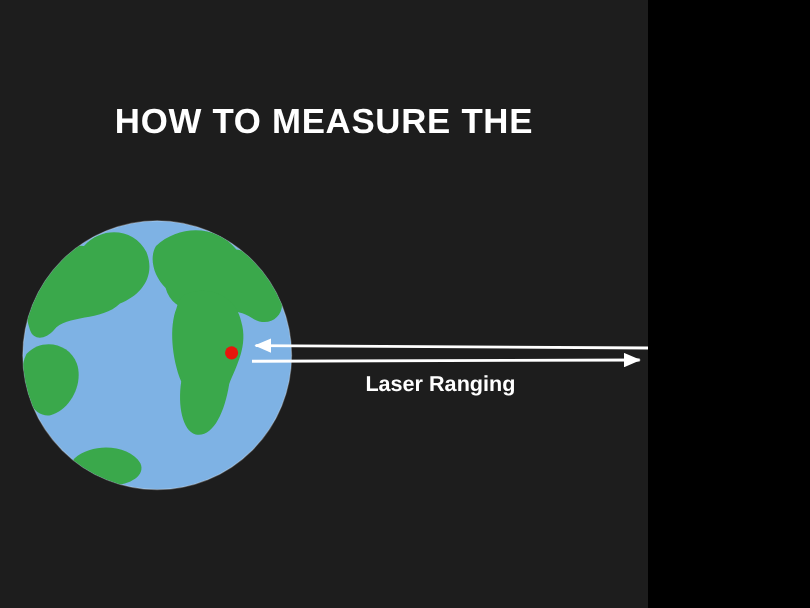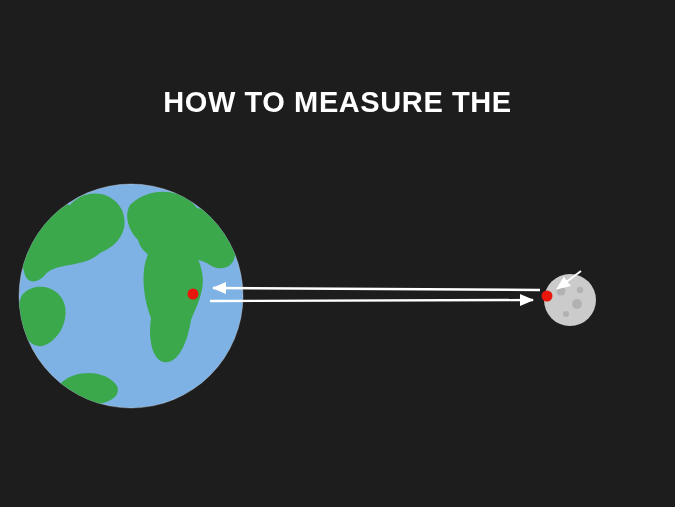--- a/index.html
+++ b/index.html
@@ -1,18 +1,18 @@
 <!DOCTYPE html>
 <html><head>
 <meta charset="utf-8">
 <style>
   html, body { margin: 0; padding: 0; background: #000; }
   .stage {
     position: relative;
-    width: 675px;
+    width: 540px;
     height: 507px;
     background: #1d1d1d;
     overflow: hidden;
     font-family: "Liberation Sans", sans-serif;
   }
   .title {
     position: absolute;
     top: 84px;
     left: 0;
     right: 0;
@@ -88,15 +88,16 @@
       <circle cx="580" cy="290" r="3.2" fill="#b2b2b2"></circle>
       <circle cx="547" cy="296" r="5.5" fill="#e8160c"></circle>
     </g>
 
     <line class="beam" x1="540" y1="290" x2="213" y2="288" marker-end="url(#ah)" stroke="#ffffff"></line>
     <line class="beam" x1="210" y1="301" x2="533" y2="300" marker-end="url(#ah)" stroke="#ffffff"></line>
 
     <line class="pointer" x1="581" y1="271" x2="557" y2="289" marker-end="url(#ah)" stroke="#ffffff"></line>
   </svg>
 
+  <div class="diagram-label laser-label">Laser Ranging</div>
 
 
 </div>
 
 </body></html>

